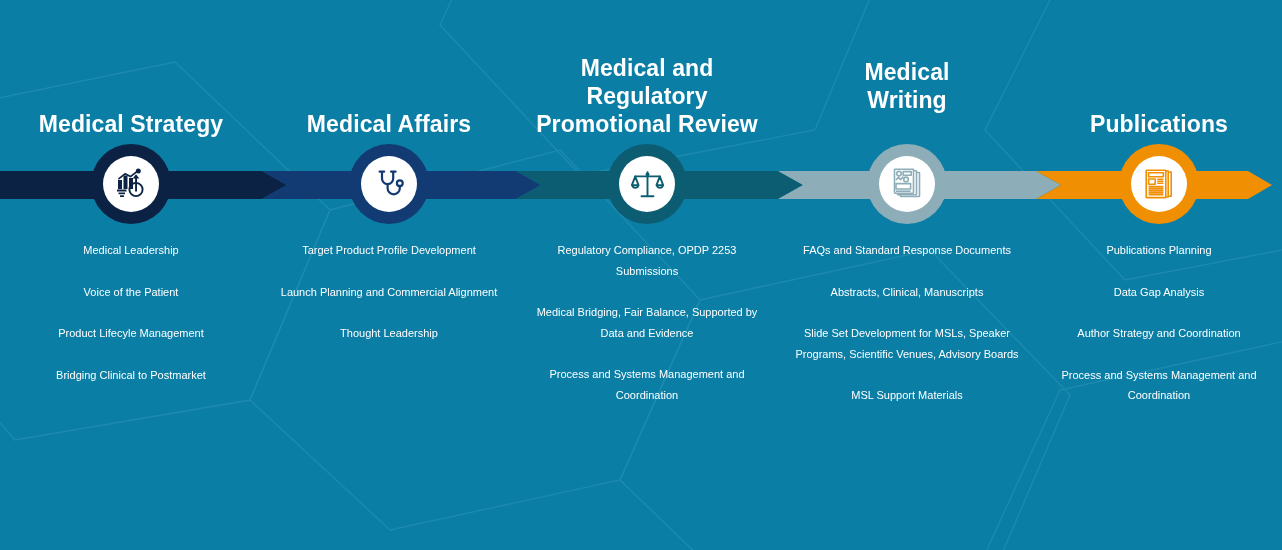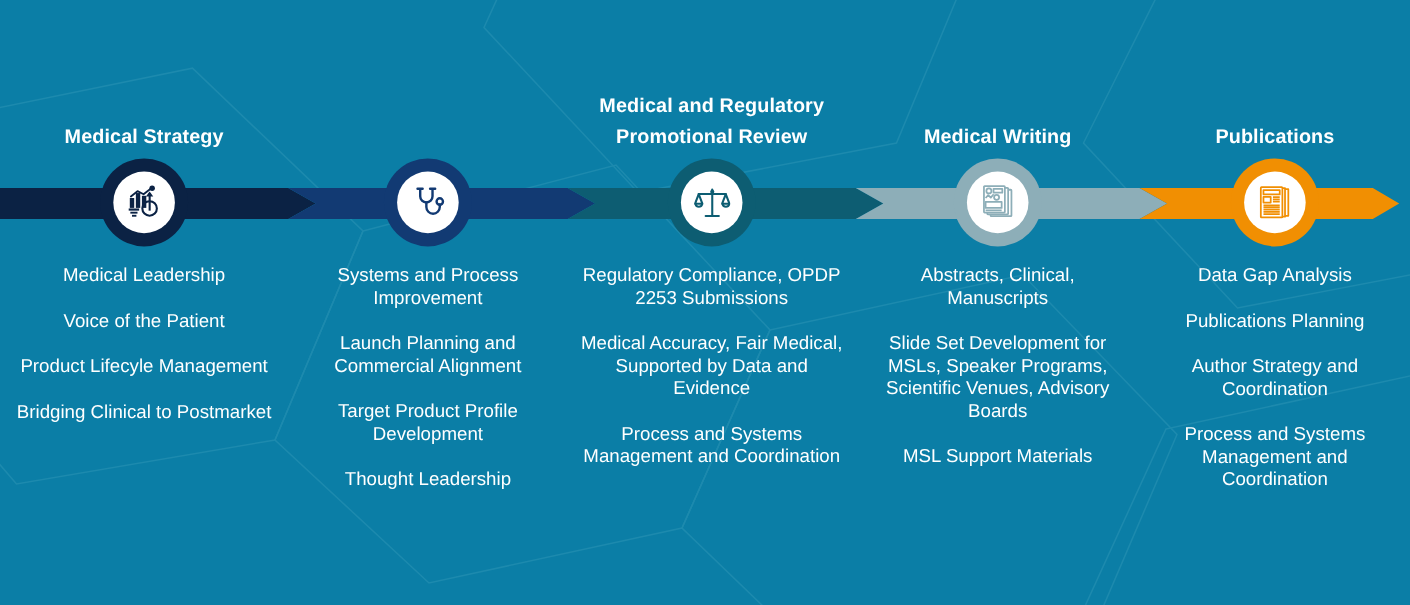--- a/index.html
+++ b/index.html
@@ -46,21 +46,21 @@
     height: 550px;
     box-sizing: border-box;
   }
   .col-title {
     position: absolute;
     left: 0;
     width: 100%;
     text-align: center;
     color: #ffffff;
     font-weight: bold;
-    font-size: 18px;
+    font-size: 23px;
     line-height: 28px;
     letter-spacing: 0.1px;
     bottom: 412px;
   }
   .badge {
     position: absolute;
     top: 144px;
     left: 50%;
     transform: translateX(-50%);
     width: 80px;
@@ -83,21 +83,21 @@
   .items {
     position: absolute;
     top: 240px;
     left: 0;
     width: 100%;
     padding: 0 12px;
     box-sizing: border-box;
   }
   .item {
     color: #ffffff;
-    font-size: 17px;
+    font-size: 11px;
     line-height: 20.5px;
     text-align: center;
     margin: 0 0 21px 0;
   }
   .item:last-child { margin-bottom: 0; }
 </style>
 </head>
 <body>
 
 <div id="stage">
@@ -151,35 +151,35 @@
       </div>
       <div class="items">
         <div class="item">Medical Leadership</div>
         <div class="item">Voice of the Patient</div>
         <div class="item">Product Lifecyle Management</div>
         <div class="item">Bridging Clinical to Postmarket</div>
       </div>
     </div>
 
     <div class="col" style="width:254px">
+      <div class="col-title">Medical Affairs</div>
       <div class="badge" style="background:#123a73">
         <div class="badge-inner">
           <svg width="32" height="32" viewBox="0 0 32 32" fill="none" stroke="#123a73" stroke-width="2.2" stroke-linecap="round">
             <path d="M9 4 v6.5 a5.6 5.6 0 0 0 11.2 0 V4"></path>
             <path d="M6.6 3.6 h4.6"></path>
             <path d="M18 3.6 h4.6"></path>
             <path d="M14.6 16.1 v4.1 a6.1 6.1 0 0 0 12.2 0 v-2.4"></path>
             <circle cx="26.8" cy="15.2" r="2.9" fill="none"></circle>
           </svg>
         </div>
       </div>
       <div class="items">
-        <div class="item">Systems and Process Improvement</div>
+        <div class="item">Target Product Profile Development</div>
         <div class="item">Launch Planning and Commercial Alignment</div>
-        <div class="item">Target Product Profile Development</div>
         <div class="item">Thought Leadership</div>
       </div>
     </div>
 
     <div class="col" style="width:262px">
       <div class="col-title" style="bottom:412px; padding:0 6px; box-sizing:border-box;">Medical and Regulatory Promotional Review</div>
       <div class="badge" style="background:#0d5d72">
         <div class="badge-inner">
           <svg width="33" height="33" viewBox="0 0 33 33" fill="none" stroke="#0d5d72" stroke-width="1.9" stroke-linecap="round" stroke-linejoin="round">
             <path d="M16.5 4.2 v23.4"></path>
@@ -188,43 +188,44 @@
             <path d="M10.5 28.3 h12"></path>
             <path d="M4.2 8.4 L0.9 17.2 h6.6 Z" fill="none"></path>
             <path d="M28.8 8.4 L25.5 17.2 h6.6 Z" fill="none"></path>
             <path d="M1.3 17.6 a3.1 3.1 0 0 0 6.0 0"></path>
             <path d="M25.9 17.6 a3.1 3.1 0 0 0 6.0 0"></path>
           </svg>
         </div>
       </div>
       <div class="items">
         <div class="item">Regulatory Compliance, OPDP 2253 Submissions</div>
-        <div class="item">Medical Accuracy, Fair Medical, Supported by Data and Evidence</div>
+        <div class="item">Medical Bridging, Fair Balance, Supported by Data and Evidence</div>
         <div class="item">Process and Systems Management and Coordination</div>
       </div>
     </div>
 
     <div class="col" style="width:258px">
-      <div class="col-title" style="bottom:412px; padding:0 58px; box-sizing:border-box;">Medical Writing</div>
+      <div class="col-title" style="bottom:436px; padding:0 58px; box-sizing:border-box;">Medical Writing</div>
       <div class="badge" style="background:#8daeb8">
         <div class="badge-inner">
           <svg width="32" height="32" viewBox="0 0 32 32" fill="none" stroke="#8daeb8" stroke-width="1.6" stroke-linejoin="round">
             <rect x="9.5" y="4.5" width="19" height="24" rx="0.6"></rect>
             <rect x="6.5" y="2.8" width="19" height="24" rx="0.6" fill="#ffffff"></rect>
             <rect x="3.5" y="1.2" width="19" height="24" rx="0.6" fill="#ffffff"></rect>
             <circle cx="8.0" cy="5.6" r="2.3"></circle>
             <rect x="12.2" y="3.6" width="8" height="3.6"></rect>
             <path d="M5.0 12.0 l2.4 -2.6 l2.3 2.2 l2.6 -3.0"></path>
             <circle cx="15.0" cy="11.4" r="2.3"></circle>
             <rect x="5.0" y="15.6" width="14.6" height="5.4"></rect>
             <path d="M5.0 23.2 h14.6"></path>
           </svg>
         </div>
       </div>
       <div class="items">
+        <div class="item">FAQs and Standard Response Documents</div>
         <div class="item">Abstracts, Clinical, Manuscripts</div>
         <div class="item">Slide Set Development for MSLs, Speaker Programs, Scientific Venues, Advisory Boards</div>
         <div class="item">MSL Support Materials</div>
       </div>
     </div>
 
     <div class="col" style="width:246px">
       <div class="col-title">Publications</div>
       <div class="badge" style="background:#f18f02">
         <div class="badge-inner">
@@ -233,21 +234,21 @@
             <path d="M22.6 3.0 h2.6 v26.0 h-2.6"></path>
             <rect x="3.2" y="2.2" width="19.6" height="27.4" rx="0.6" fill="#ffffff"></rect>
             <rect x="5.6" y="4.8" width="14.8" height="4.0"></rect>
             <rect x="5.6" y="11.0" width="6.6" height="5.2"></rect>
             <path d="M14.2 11.2 h6.2 M14.2 13.2 h6.2 M14.2 15.2 h6.2"></path>
             <path d="M5.6 18.6 h14.8 M5.6 20.6 h14.8 M5.6 22.6 h14.8 M5.6 24.6 h14.8 M5.6 26.6 h14.8"></path>
           </svg>
         </div>
       </div>
       <div class="items">
+        <div class="item">Publications Planning</div>
         <div class="item">Data Gap Analysis</div>
-        <div class="item">Publications Planning</div>
         <div class="item">Author Strategy and Coordination</div>
         <div class="item">Process and Systems Management and Coordination</div>
       </div>
     </div>
 
   </div>
 </div>
 
 </body></html>

